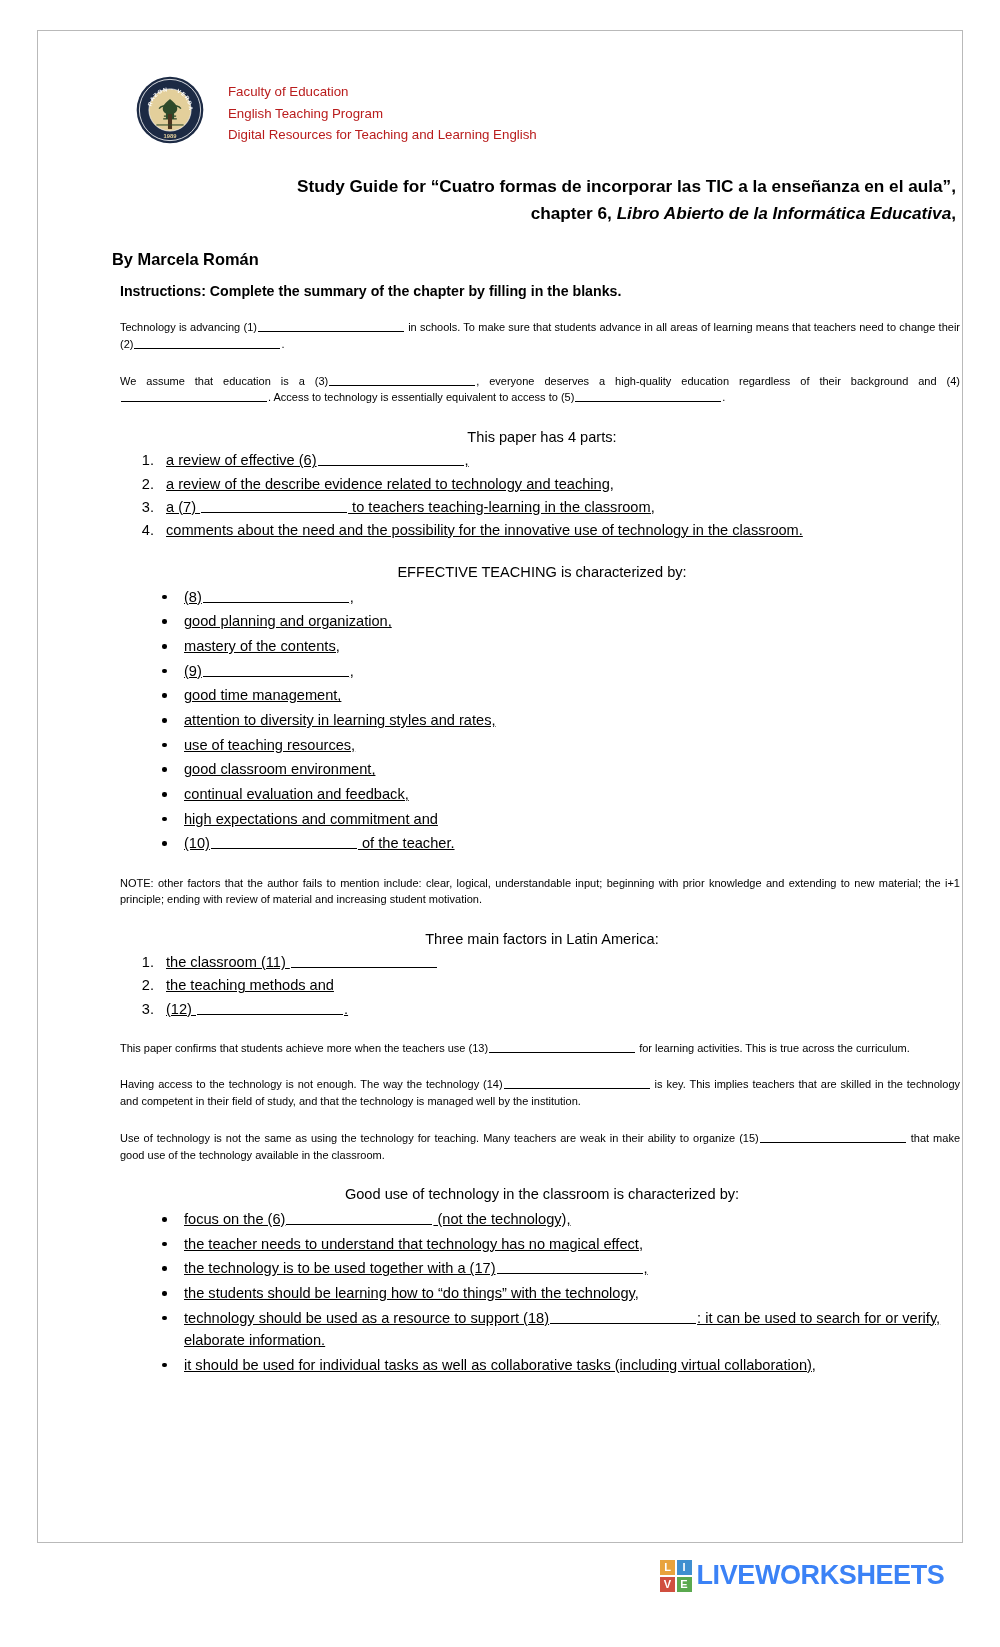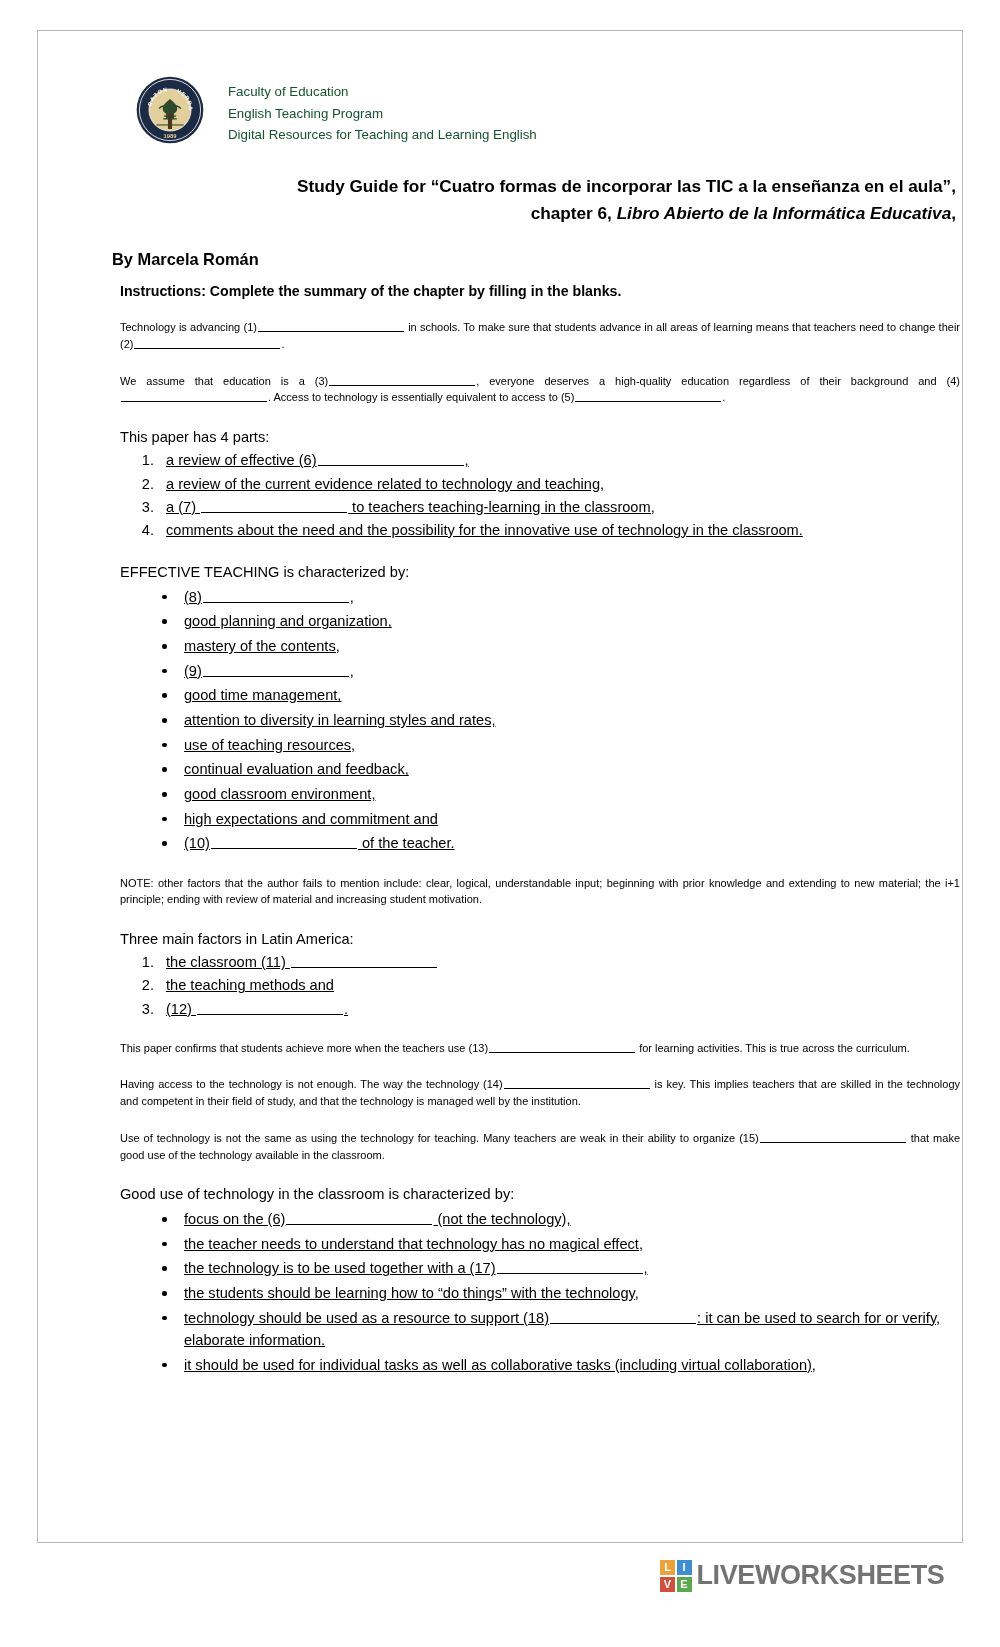--- a/index.html
+++ b/index.html
@@ -38,21 +38,21 @@
   .seal {
     width: 68px; height: 68px;
     flex: 0 0 68px;
     position: relative;
   }
   .seal svg { display:block; width:68px; height:68px; }
   .letterhead-lines {
     padding-top: 5px;
     font-size: 13.3px;
     line-height: 1.62;
-    color: #14532d;
+    color: #b91c1c;
   }
   .letterhead-lines div { white-space: nowrap; }
 
   
   .doc-title {
     margin-top: 27px;
     text-align: right;
     font-weight: bold;
     font-size: 17.2px;
     line-height: 1.62;
@@ -79,21 +79,21 @@
     line-height: 1.52;
     text-align: justify;
     padding-left: 8px;
     padding-right: 4px;
   }
   .lead {
     margin-top: 20px;
     font-size: 14.6px;
     line-height: 1.52;
     padding-left: 8px;
-    text-align: left;
+    text-align: center;
   }
 
   
   .blank {
     display: inline-block;
     border-bottom: 1px solid #000;
     vertical-align: baseline;
     height: 0.95em;
     margin: 0 1px -1px 1px;
   }
@@ -150,21 +150,21 @@
     font-weight: bold;
     font-size: 11px;
     line-height: 15px;
     text-align: center;
     font-family: "Liberation Sans", sans-serif;
   }
   .lw-wordmark {
     font-size: 27px;
     font-weight: bold;
     letter-spacing: -0.4px;
-    color: #737373;
+    color: #3b82f6;
     font-family: "Liberation Sans", sans-serif;
   }
 </style>
 </head>
 <body>
 
 <div class="page-frame">
   <div class="page-inner">
 
     <div class="letterhead">
@@ -205,36 +205,36 @@
       <span>Technology is advancing (1)</span><span class="blank b-md"></span><span> in schools.  To make sure that students advance in all areas of learning means that teachers need to change their (2)</span><span class="blank b-md"></span><span>.</span>
     </div>
 
     <div class="para">
       <span>We assume that education is a (3)</span><span class="blank b-md"></span><span>, everyone deserves a high-quality education regardless of their background and (4)</span><span class="blank b-md"></span><span>.  Access to technology is essentially equivalent to access to (5)</span><span class="blank b-md"></span><span>.</span>
     </div>
 
     <div class="lead">This paper has 4 parts:</div>
     <ol class="numlist" id="parts-list">
         <li><span>a review of effective (6)</span><span class="blank b-md"></span><span>,</span></li>
-        <li><span>a review of the current evidence related to technology and teaching,</span></li>
+        <li><span>a review of the describe evidence related to technology and teaching,</span></li>
         <li><span>a (7) </span><span class="blank b-md"></span><span> to teachers teaching-learning in the classroom,</span></li>
         <li class="just"><span>comments about the need and the possibility for the innovative use of technology in the classroom.</span></li>
       </ol>
 
     <div class="lead">EFFECTIVE TEACHING is characterized by:</div>
     <ul class="bullist" id="effective-list">
         <li><span>(8)</span><span class="blank b-md"></span><span>,</span></li>
         <li><span>good planning and organization,</span></li>
         <li><span>mastery of the contents,</span></li>
         <li><span>(9)</span><span class="blank b-md"></span><span>,</span></li>
         <li><span>good time management,</span></li>
         <li><span>attention to diversity in learning styles and rates,</span></li>
         <li><span>use of teaching resources,</span></li>
+        <li><span>good classroom environment,</span></li>
         <li><span>continual evaluation and feedback,</span></li>
-        <li><span>good classroom environment,</span></li>
         <li><span>high expectations and commitment and</span></li>
         <li><span>(10)</span><span class="blank b-md"></span><span> of the teacher.</span></li>
       </ul>
 
     <div class="para">NOTE: other factors that the author fails to mention include: clear, logical, understandable input; beginning with prior knowledge and extending to new material; the i+1 principle; ending with review of material and increasing student motivation.</div>
 
     <div class="lead">Three main factors in Latin America:</div>
     <ol class="numlist" id="three-list">
         <li><span>the classroom (11) </span><span class="blank b-md"></span></li>
         <li><span>the teaching methods and</span></li>

